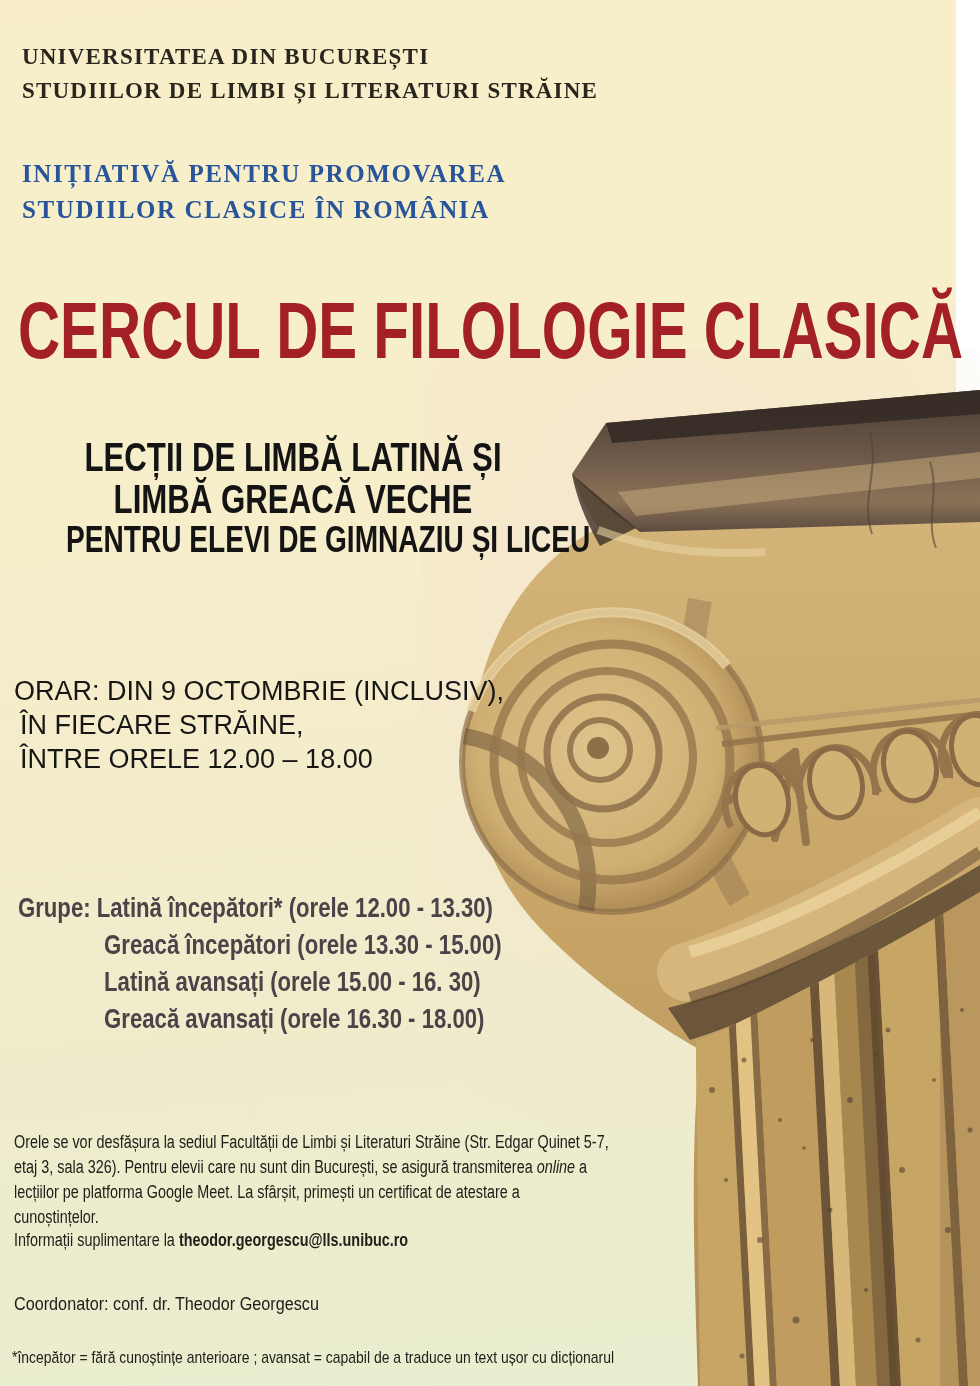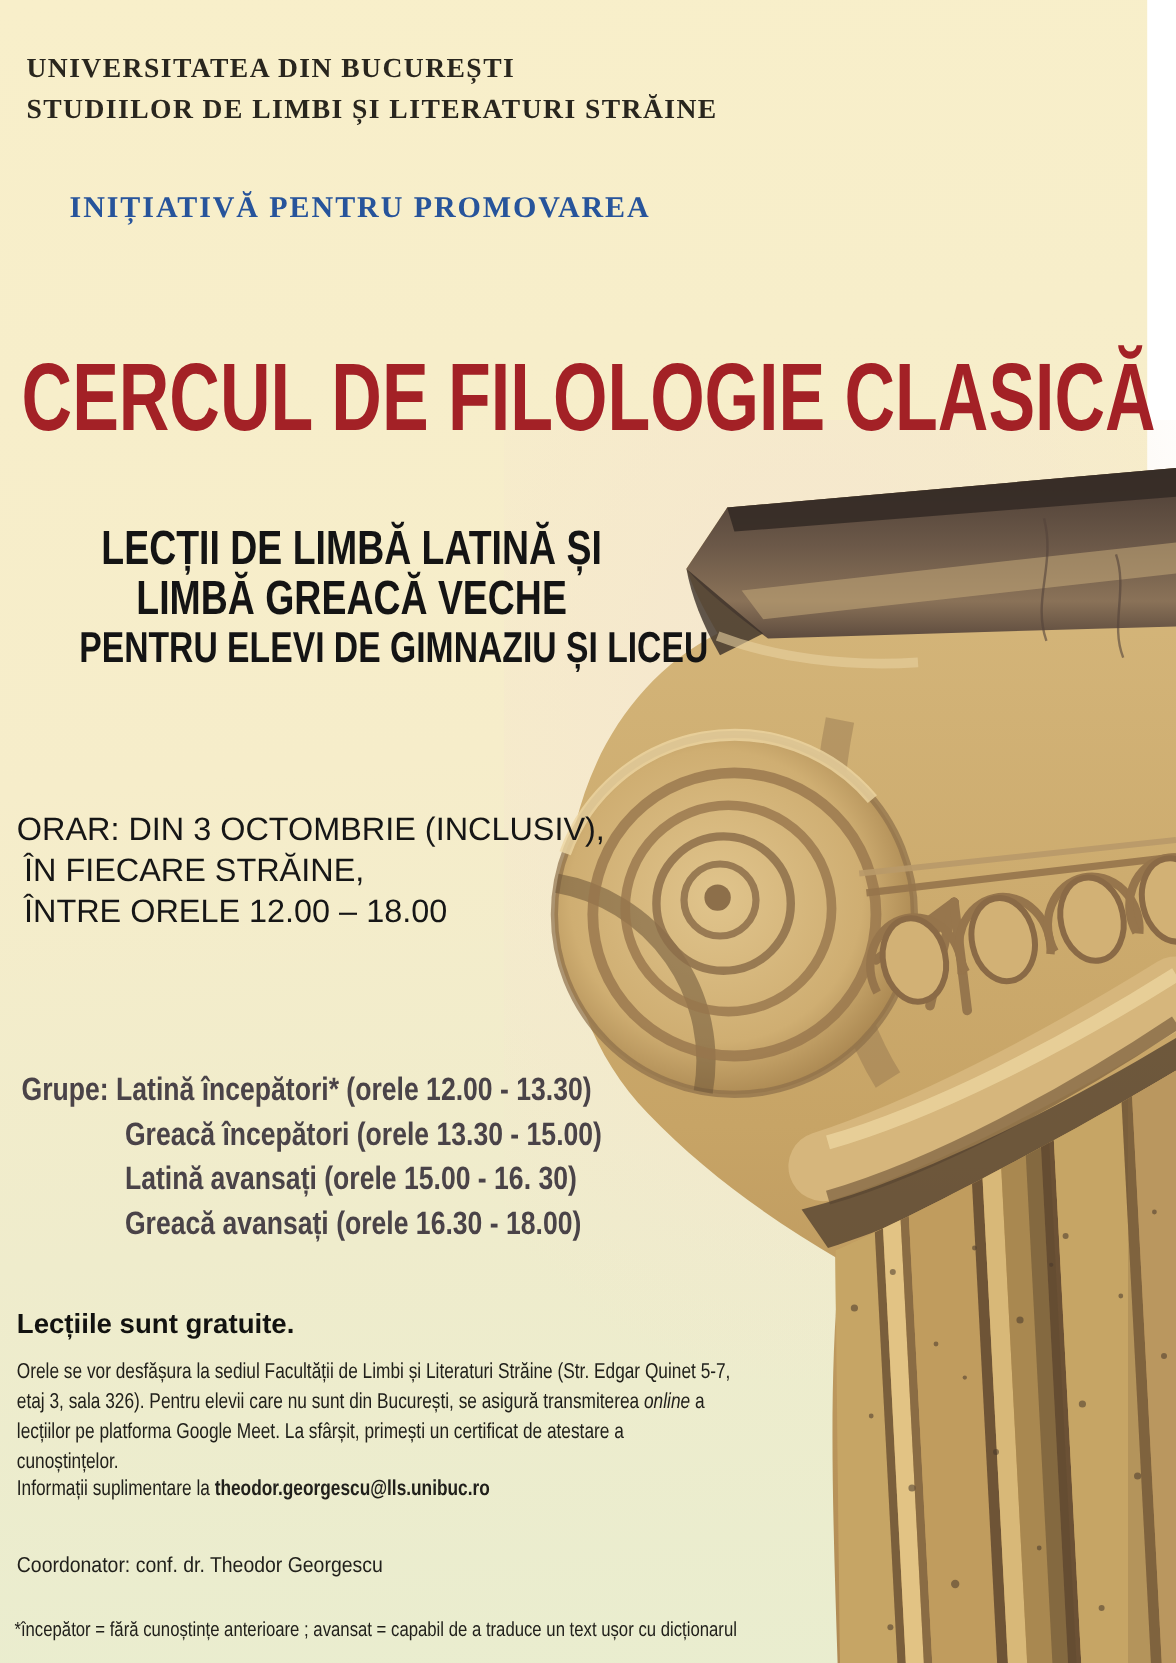--- a/index.html
+++ b/index.html
@@ -4,21 +4,21 @@
 <style>
   html,body{margin:0;padding:0;}
   body{width:980px;height:1386px;overflow:hidden;font-family:"Liberation Sans",sans-serif;}
   .poster{position:relative;width:956px;height:1386px;
     background:linear-gradient(175deg,#f8efca 0%,#f6edca 45%,#efeccc 72%,#e9edcf 100%);}
   .column-svg{position:absolute;left:0;top:0;z-index:0;}
   .txt{position:absolute;z-index:2;}
   .university{left:22px;top:40px;font-family:"Liberation Serif",serif;font-weight:700;
     font-size:23px;line-height:34px;letter-spacing:1.2px;color:#29261e;}
   .initiative{left:22px;top:156px;font-family:"Liberation Serif",serif;font-weight:700;
-    font-size:25px;line-height:36px;letter-spacing:1.6px;color:#27549B;margin-left:36px;}
+    font-size:25px;line-height:36px;letter-spacing:1.6px;color:#27549B;}
   .main-title{left:18px;top:284px;width:950px;height:84px;}
   .lessons{left:2px;top:436px;width:582px;text-align:center;font-weight:700;color:#141414;
     transform:scaleX(0.78);transform-origin:50% 0;white-space:nowrap;}
   .lessons .big{font-size:40px;line-height:42px;}
   .lessons .small{font-size:36px;line-height:40px;}
   .schedule{left:14px;top:674px;font-size:27px;line-height:34px;color:#161616;white-space:nowrap;}
   .schedule .ind{padding-left:6px;}
   .groups{left:18px;top:890px;font-weight:700;font-size:27px;line-height:37px;color:#4a4348;
     transform:scaleX(0.82);transform-origin:0 0;white-space:nowrap;}
   .groups .ind{padding-left:105px;}
@@ -172,46 +172,46 @@
     </g>
   </svg>
 
   <div class="txt university">
     <div>UNIVERSITATEA DIN BUCUREȘTI</div>
     <div>STUDIILOR DE LIMBI ȘI LITERATURI STRĂINE</div>
   </div>
 
   <div class="txt initiative">
     <div>INIȚIATIVĂ PENTRU PROMOVAREA</div>
+    <div>STUDIILOR CLASICE ÎN ROMÂNIA</div>
   </div>
 
   <svg class="txt main-title" width="950" height="84" viewBox="0 0 950 84">
     <text x="0" y="74" textLength="945" lengthAdjust="spacingAndGlyphs" font-family="Liberation Sans, sans-serif" font-weight="700" font-size="80" fill="#A32126">CERCUL DE FILOLOGIE CLASICĂ</text>
   </svg>
 
   <div class="txt lessons">
     <div class="big">LECȚII DE LIMBĂ LATINĂ ȘI</div>
     <div class="big">LIMBĂ GREACĂ VECHE</div>
     <div class="small">PENTRU ELEVI DE GIMNAZIU ȘI LICEU</div>
   </div>
 
   <div class="txt schedule">
-    <div>ORAR: DIN 3 OCTOMBRIE (INCLUSIV),</div>
+    <div>ORAR: DIN 9 OCTOMBRIE (INCLUSIV),</div>
     <div class="ind">ÎN FIECARE STRĂINE,</div>
     <div class="ind">ÎNTRE ORELE 12.00 – 18.00</div>
   </div>
 
   <div class="txt groups">
     <div>Grupe: Latină începători* (orele 12.00 - 13.30)</div>
     <div class="ind">Greacă începători (orele 13.30 - 15.00)</div>
     <div class="ind">Latină avansați (orele 15.00 - 16. 30)</div>
     <div class="ind">Greacă avansați (orele 16.30 - 18.00)</div>
   </div>
 
-  <div class="txt free-note">Lecțiile sunt gratuite.</div>
 
   <div class="txt details">
     <div>Orele se vor desfășura la sediul Facultății de Limbi și Literaturi Străine (Str. Edgar Quinet 5-7,</div>
     <div>
       <span>etaj 3, sala 326). Pentru elevii care nu sunt din București, se asigură transmiterea </span><i>online</i><span> a</span>
     </div>
     <div>lecțiilor pe platforma Google Meet. La sfârșit, primești un certificat de atestare a</div>
     <div>cunoștințelor.</div>
   </div>
 

